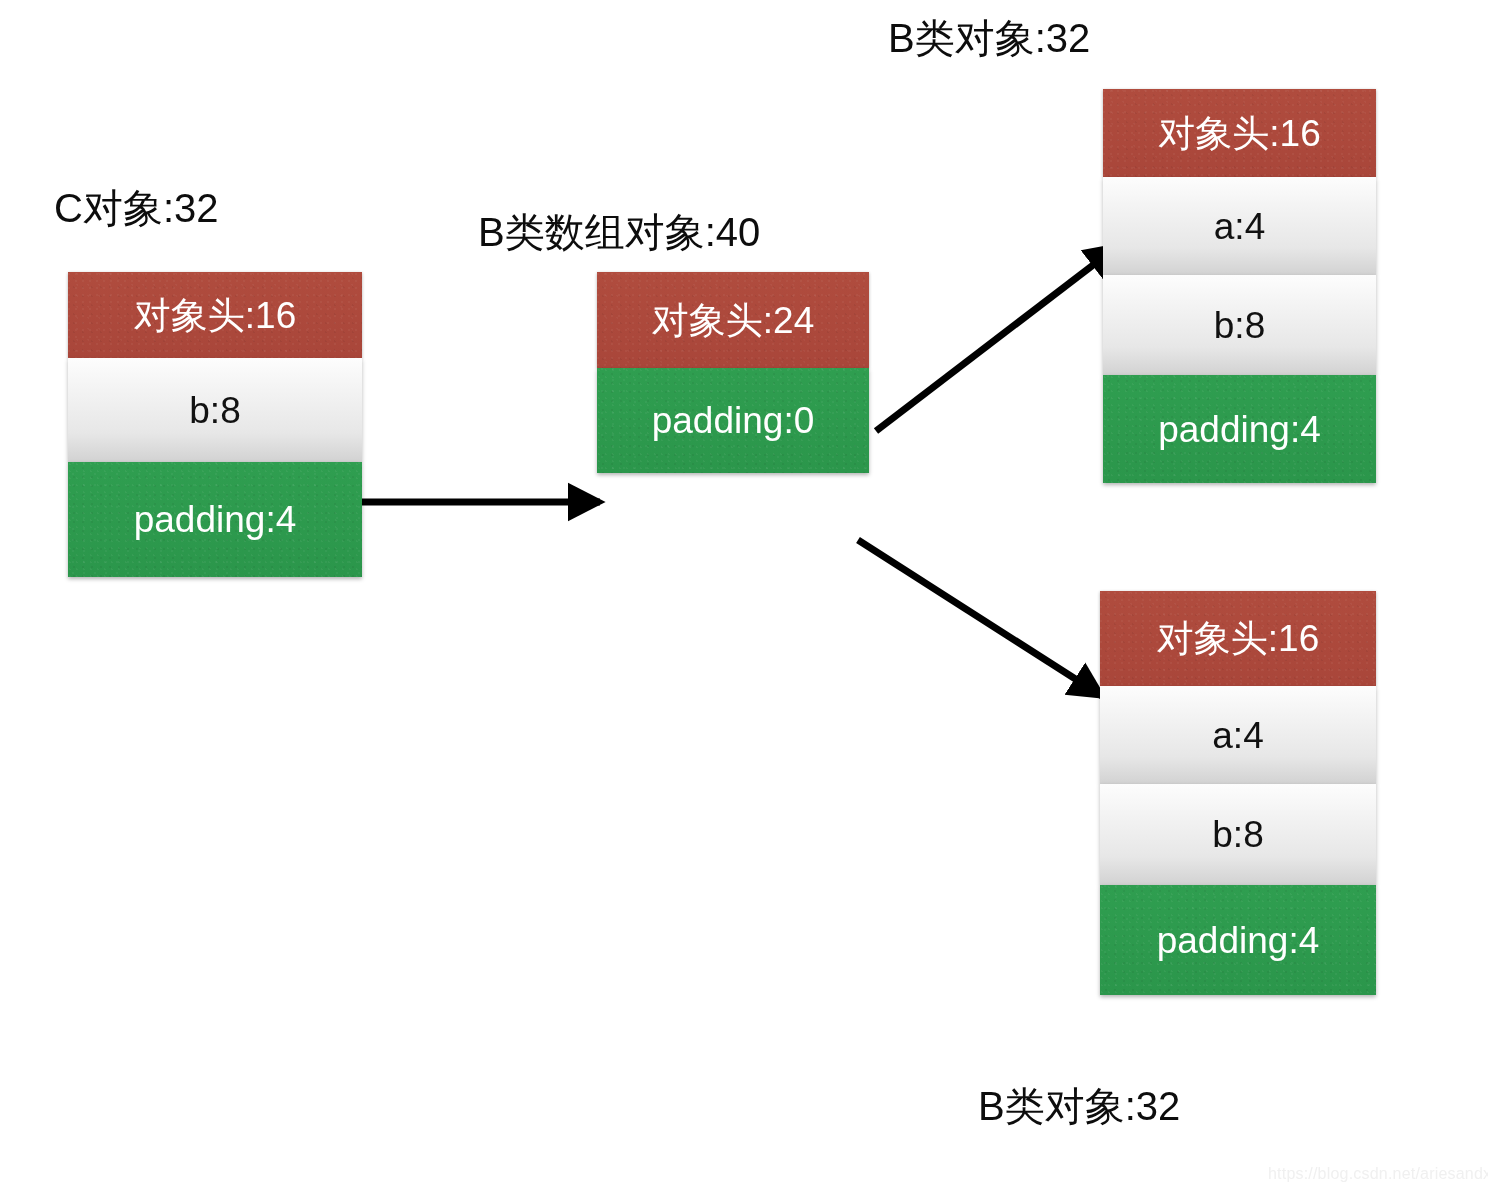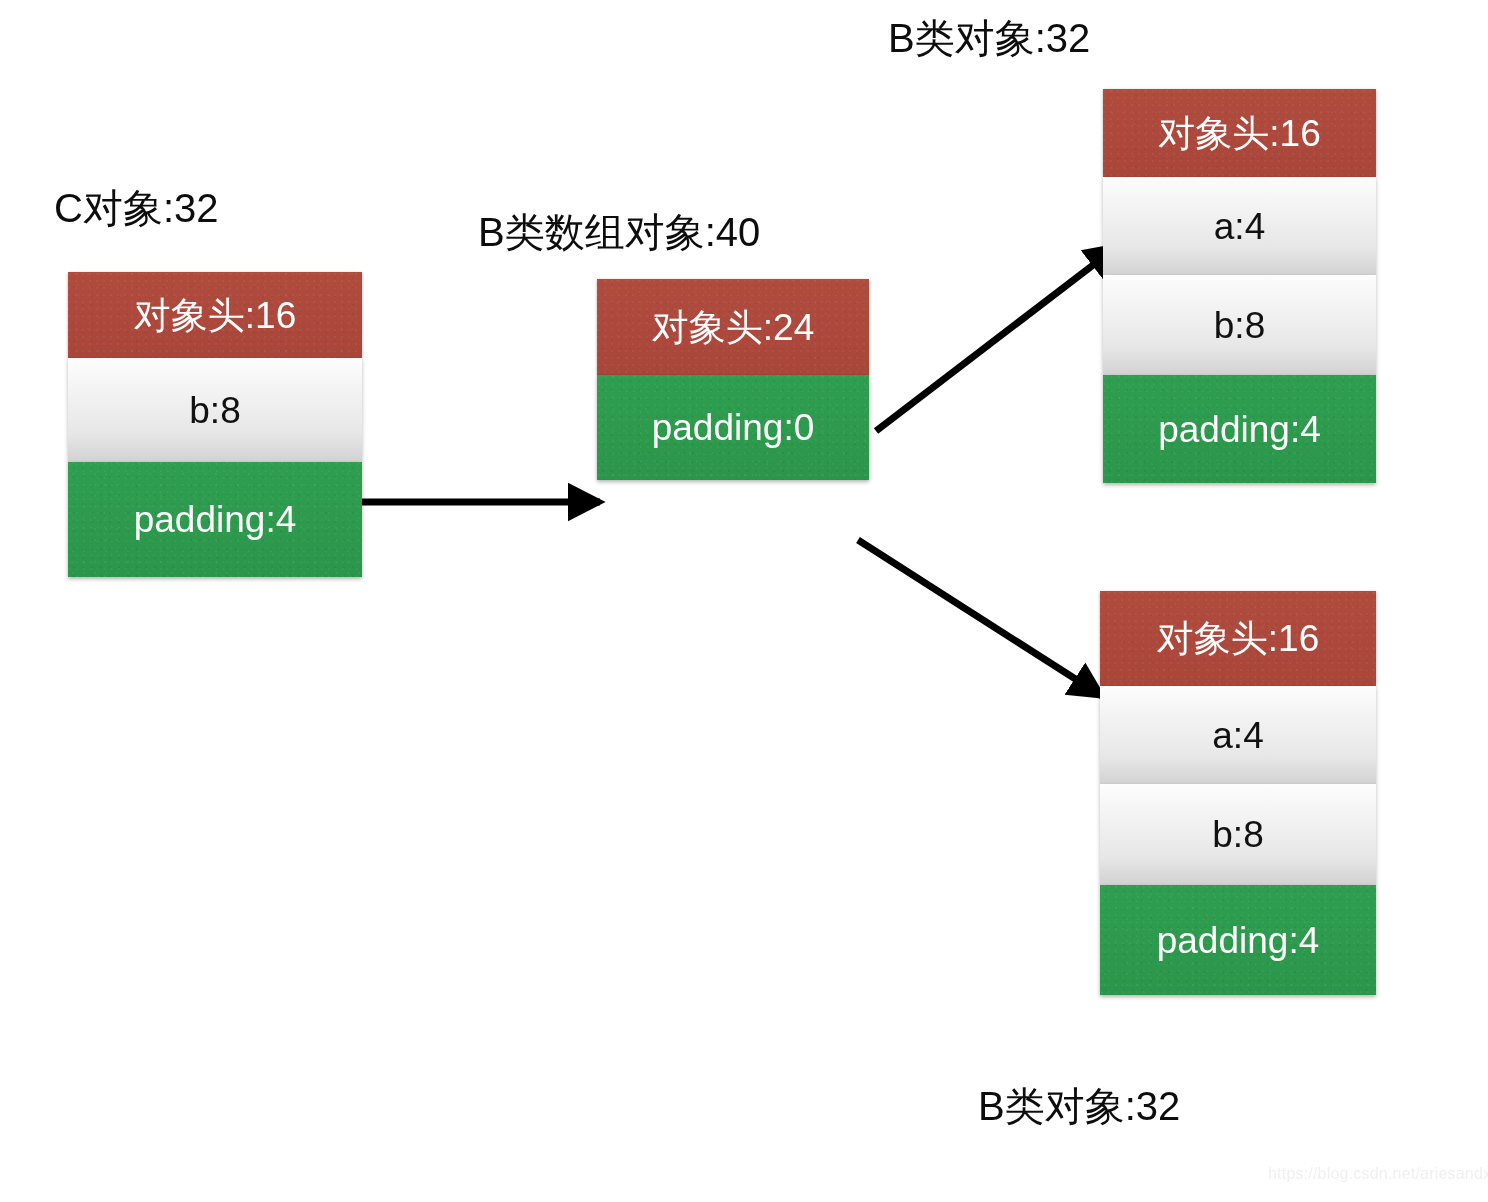--- a/index.html
+++ b/index.html
@@ -72,21 +72,21 @@
       radial-gradient(circle at 45% 12%, rgba(255,255,255,.045) 0 1px, transparent 1px),
       linear-gradient(180deg, #2f9e50 0%, #2b964b 100%);
     background-size: 7px 7px, 9px 9px, 11px 11px, 100% 100%;
     color: #ffffff;
     box-shadow: 0 2px 4px rgba(0,0,0,.30);
   }
   .cell-label { pointer-events: none; }
 
   
   #block-c        { left: 68px;   top: 272px; width: 294px;  height: 400px; }
-  #block-b-array  { left: 597px;  top: 272px; width: 272px;  height: 400px; margin-top: 7px; }
+  #block-b-array  { left: 597px;  top: 272px; width: 272px;  height: 400px; }
   #block-b-top    { left: 1103px; top: 89px;  width: 273px;  height: 394px; }
   #block-b-bottom { left: 1100px; top: 591px; width: 276px;  height: 404px; }
 
   
   #arrows {
     position: absolute;
     left: 0; top: 0;
     width: 1488px; height: 1202px;
     pointer-events: none;
   }

